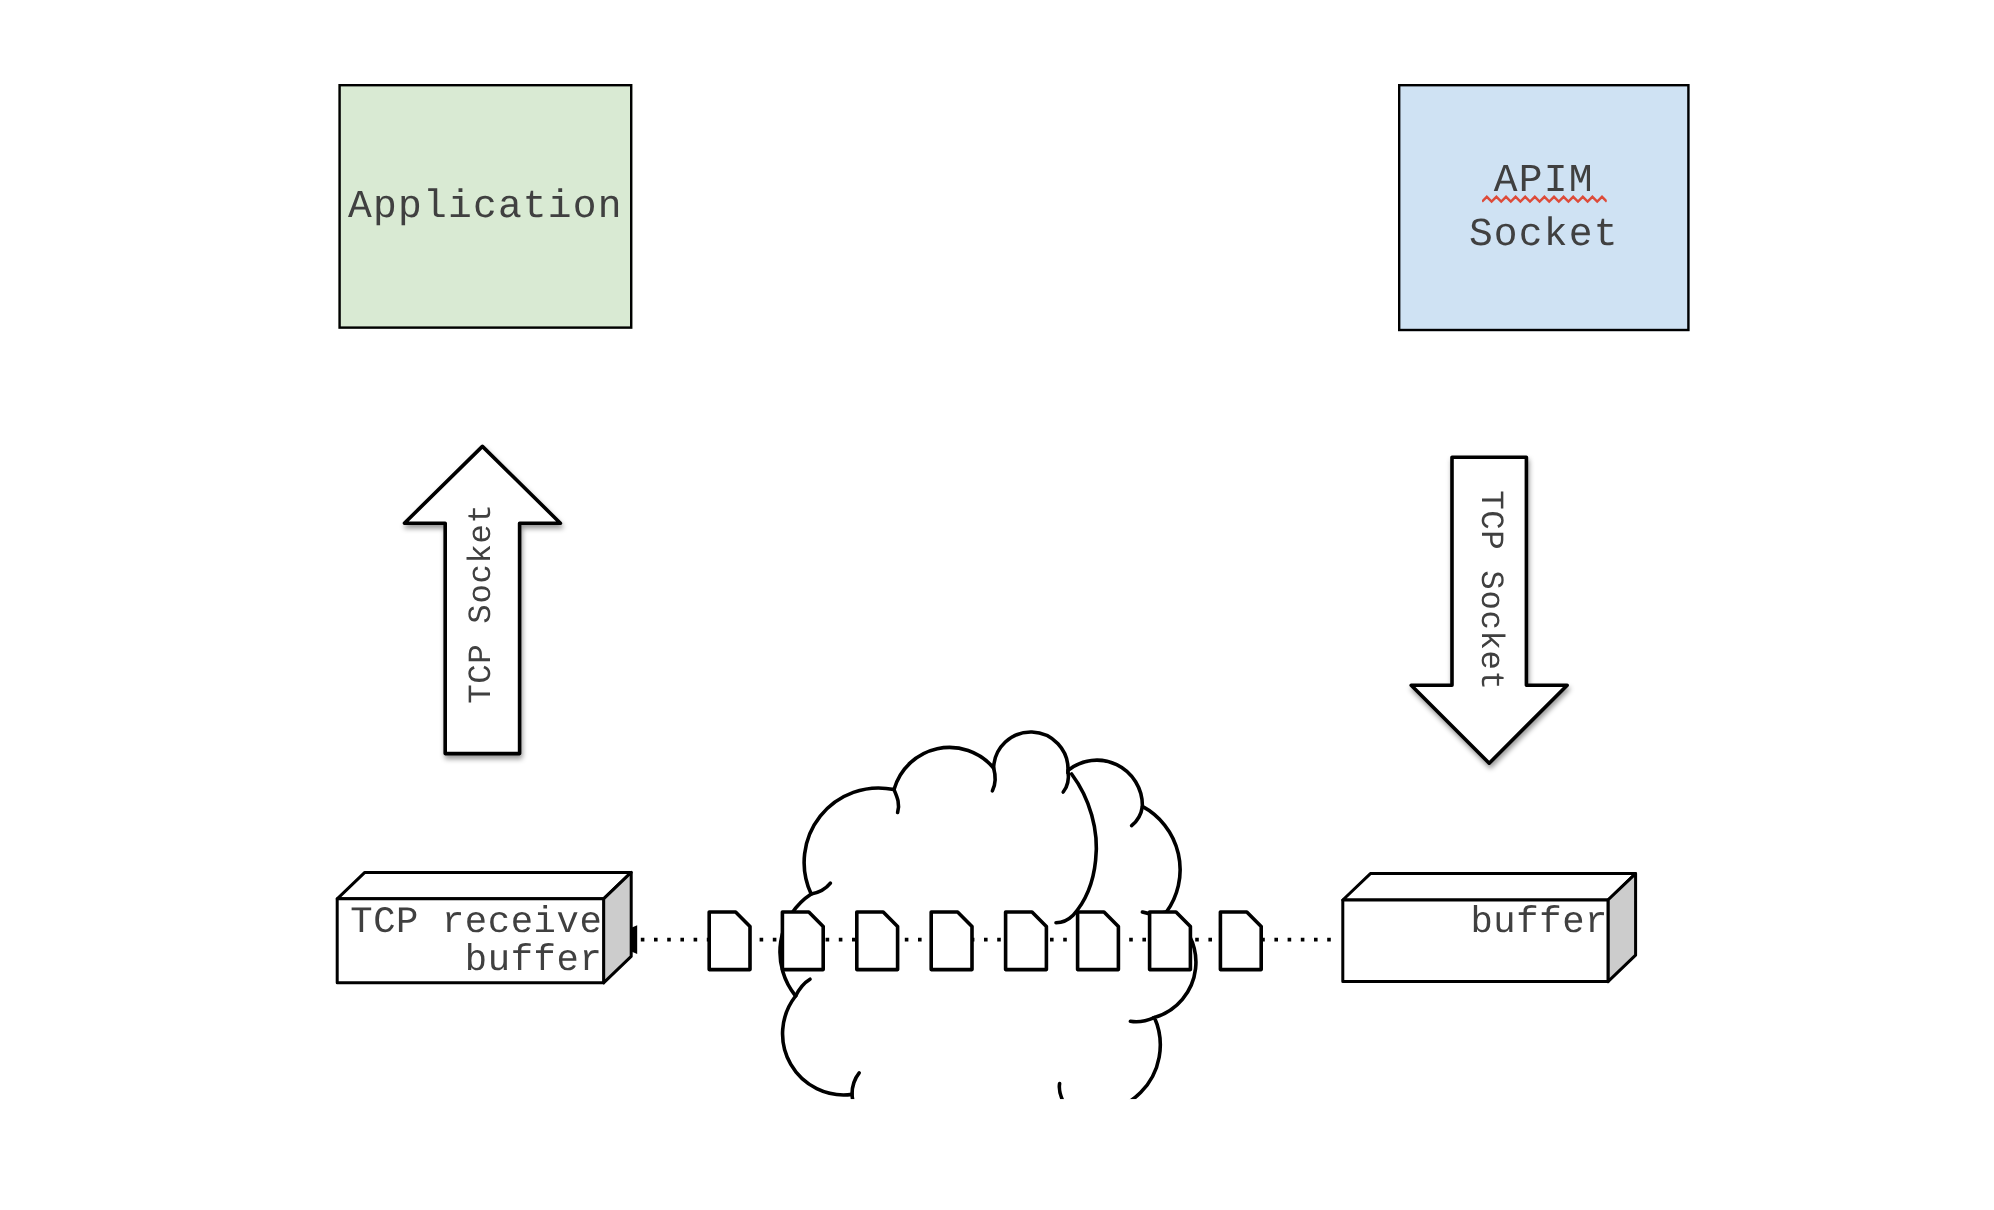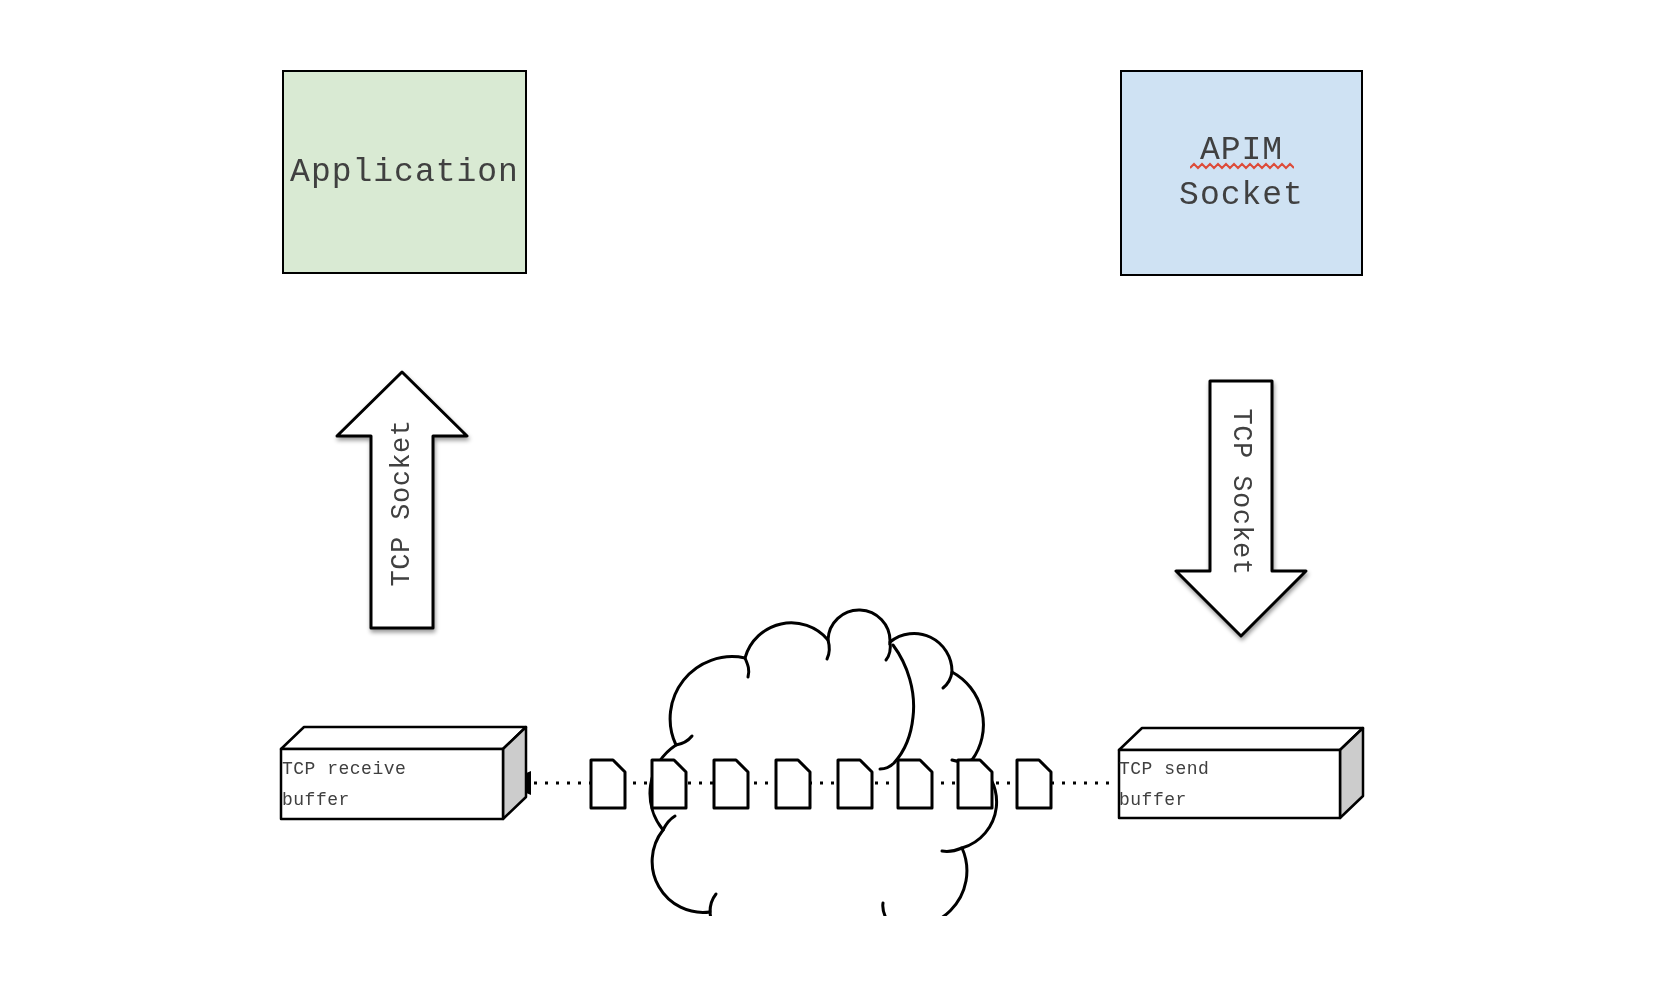--- a/index.html
+++ b/index.html
@@ -14,32 +14,32 @@
   svg.shape-layer{position:absolute;left:0;top:0;width:1662px;height:1008px;}
   .node-box{
     position:absolute;
     border:2px solid #000;
     display:flex;flex-direction:column;
     align-items:center;justify-content:center;
     text-align:center;
     font-size:33px;letter-spacing:1px;line-height:45px;
   }
   #app-box{left:282px;top:70px;width:241px;height:200px;}
-  #apim-box{left:1120px;top:70px;width:239px;height:202px;}
+  #apim-box{left:1165px;top:70px;width:239px;height:202px;}
   .apim-line{position:relative;display:inline-block;}
   .squiggle{position:absolute;left:50%;transform:translateX(-50%);bottom:3px;}
   .rot-label{
     position:absolute;width:200px;height:30px;line-height:30px;
     text-align:center;font-size:27px;letter-spacing:0.5px;
   }
   #left-arrow-label{left:302px;top:488px;transform:rotate(-90deg);}
   #right-arrow-label{left:1141px;top:477px;transform:rotate(90deg);}
   .buffer-label{
-    position:absolute;text-align:left;
-    font-size:18px;line-height:31px;letter-spacing:0.5px;
+    position:absolute;text-align:right;
+    font-size:31px;line-height:31px;letter-spacing:0.5px;
   }
   #receive-buffer-label{left:282px;top:754px;width:220px;}
   #send-buffer-label{left:1119px;top:754px;width:221px;}
   .arrow-shape{filter:drop-shadow(1px 3px 2px rgba(0,0,0,0.40));}
 </style>
 </head>
 <body>
 
 <div class="canvas">
 
@@ -121,17 +121,16 @@
   </div>
 
   <div class="rot-label" id="left-arrow-label">TCP Socket</div>
   <div class="rot-label" id="right-arrow-label">TCP Socket</div>
 
   <div class="buffer-label" id="receive-buffer-label">
     <div>TCP receive</div>
     <div>buffer</div>
   </div>
   <div class="buffer-label" id="send-buffer-label">
-    <div>TCP send</div>
     <div>buffer</div>
   </div>
 
 </div>
 
 </body></html>

